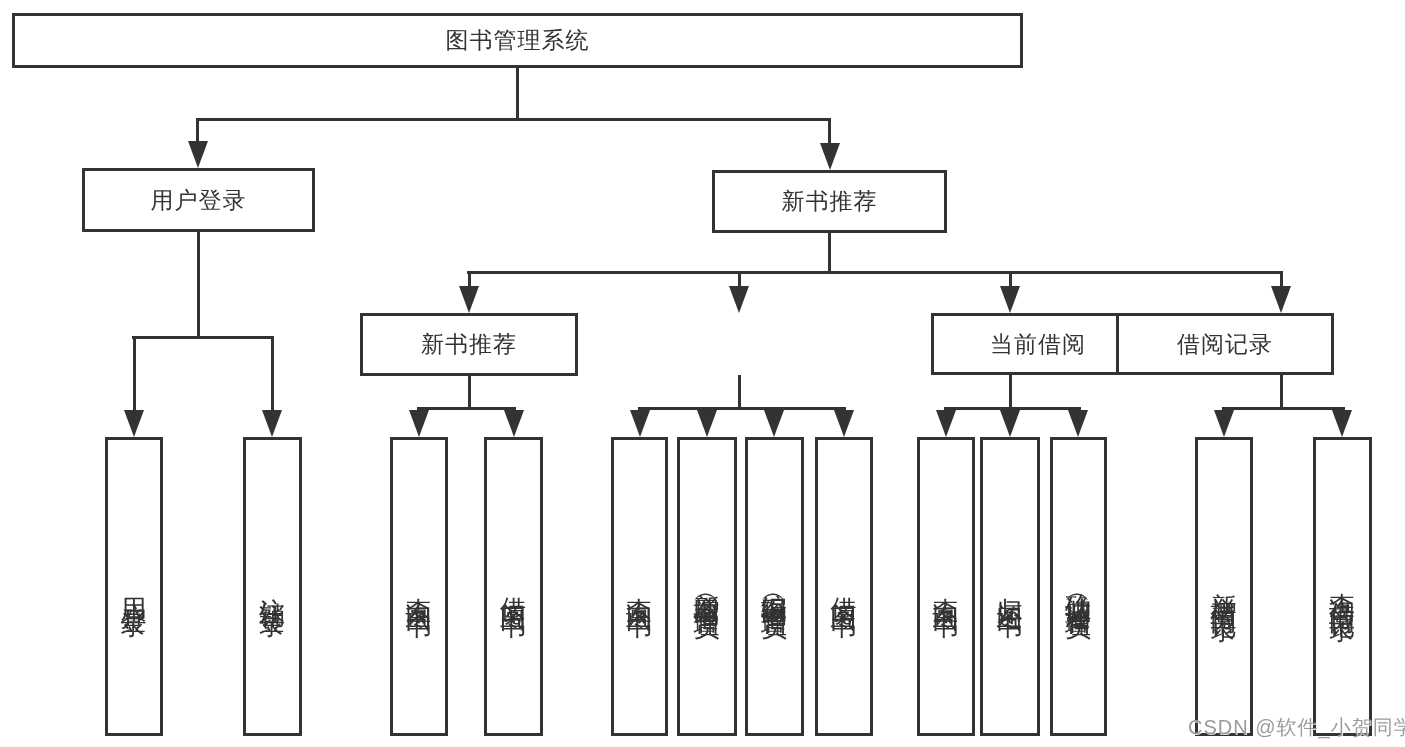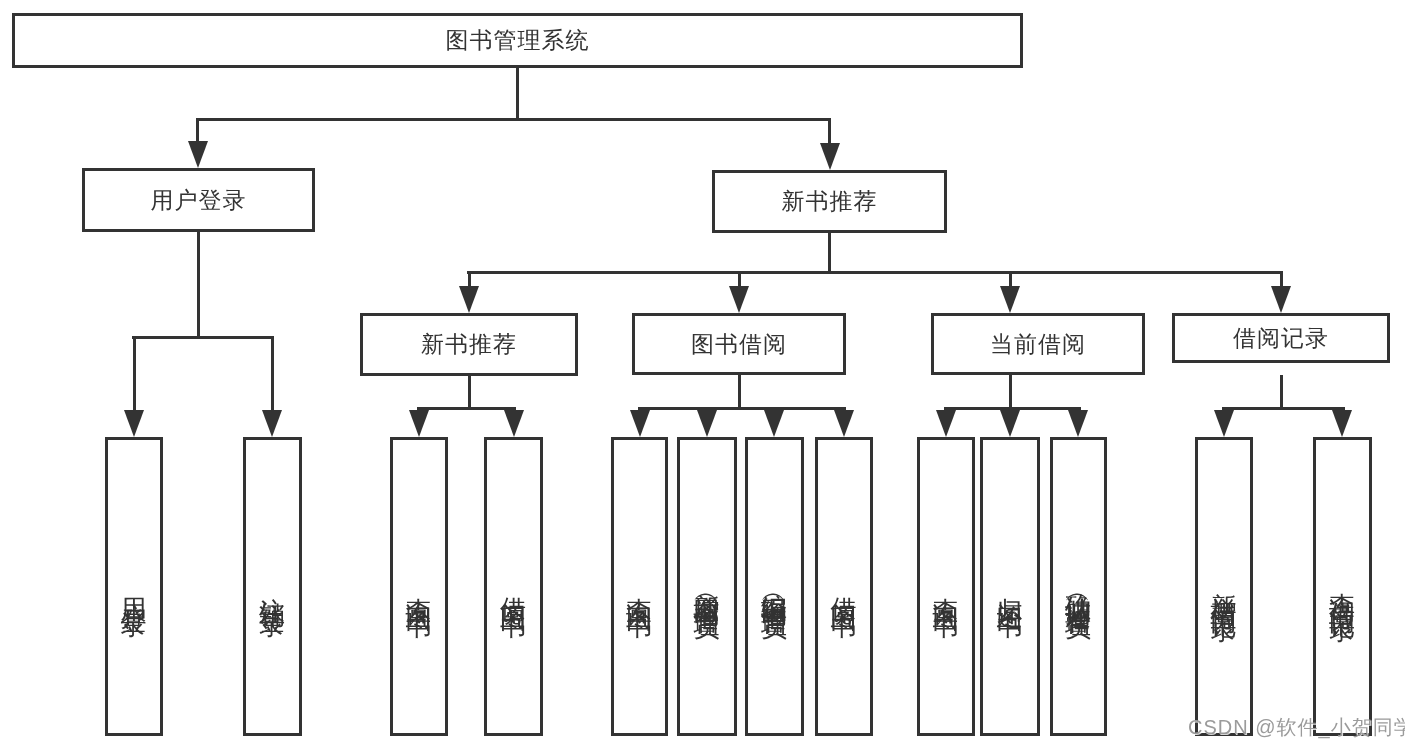--- a/index.html
+++ b/index.html
@@ -111,27 +111,24 @@
   <div class="vline" style="left:738px;top:271px;height:20px"></div>
   <div class="arrow" style="left:729px;top:286px"></div>
   <div class="vline" style="left:1009px;top:271px;height:20px"></div>
   <div class="arrow" style="left:1000px;top:286px"></div>
   <div class="vline" style="left:1280px;top:271px;height:20px"></div>
   <div class="arrow" style="left:1271px;top:286px"></div>
 
   <div class="node" style="left:360px;top:313px;width:218px;height:63px">
     <span class="lbl">新书推荐</span>
   </div>
-  <div class="node" style="left:632px;top:313px;width:214px;height:62px">
-    <span class="lbl">图书借阅</span>
-  </div>
   <div class="node" style="left:931px;top:313px;width:214px;height:62px">
     <span class="lbl">当前借阅</span>
   </div>
-  <div class="node" style="left:1172px;top:313px;width:218px;height:50px">
+  <div class="node" style="left:1116px;top:313px;width:218px;height:62px">
     <span class="lbl">借阅记录</span>
   </div>
 
   <div class="vline" style="left:468px;top:375px;height:32px"></div>
   <div class="hline" style="left:417px;top:407px;width:99px"></div>
   <div class="vline" style="left:418px;top:407px;height:8px"></div>
   <div class="arrow" style="left:409px;top:410px"></div>
   <div class="vline" style="left:513px;top:407px;height:8px"></div>
   <div class="arrow" style="left:504px;top:410px"></div>
 

